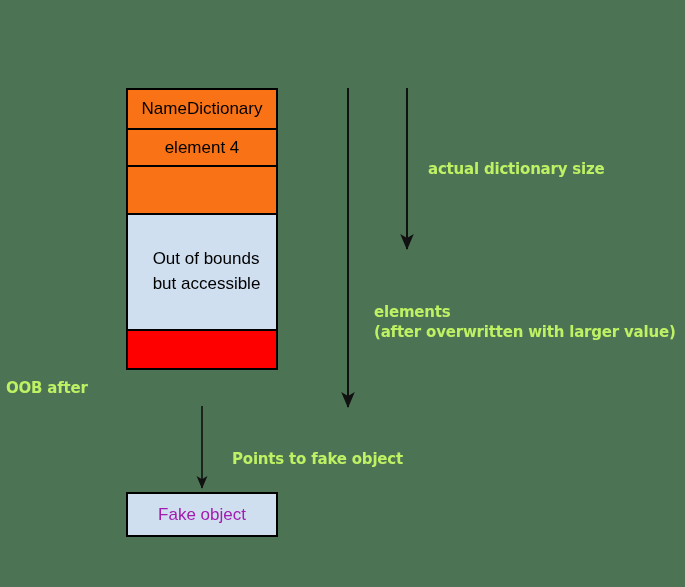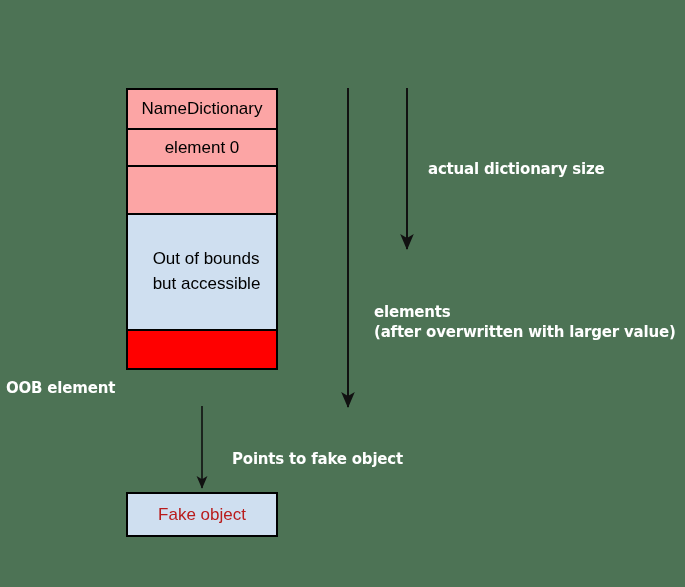--- a/index.html
+++ b/index.html
@@ -42,21 +42,21 @@
     display: flex;
     align-items: center;
     justify-content: center;
     color: #000000;
     font-size: 17px;
     line-height: 1.25;
     border-bottom: 2px solid #000000;
   }
   .row:last-child { border-bottom: none; }
 
-  .row-green  { background: #fca5a5; }
+  .row-green  { background: #f97316; }
   .row-blue   { background: #cfdff0; padding-left: 9px; }
   .row-red    { background: #ff0000; }
 
   .h-header   { height: 40px; }
   .h-el       { height: 37px; }
   .h-pad      { height: 48px; }
   .h-oob      { height: 116px; }
   .h-red      { height: 37px; }
 
   .oob-text {
@@ -73,27 +73,27 @@
     top: 492px;
     width: 152px;
     height: 45px;
     background: #cfdff0;
     border: 2px solid #000000;
     box-sizing: border-box;
     display: flex;
     align-items: center;
     justify-content: center;
     font-size: 17px;
-    color: #b91c1c;
+    color: #a21caf;
   }
 
   
   .label {
     position: absolute;
-    color: #ffffff;
+    color: #bef264;
     font-family: "DejaVu Sans", sans-serif;
     font-weight: bold;
     font-size: 15px;
     letter-spacing: -0.2px;
     white-space: pre-line;
     line-height: 1.35;
   }
   .lbl-oob-access { left: 6px;   top: 378px; }
   .lbl-dictsize   { left: 428px; top: 159px; }
   .lbl-elements   { left: 374px; top: 302px; }
@@ -102,39 +102,39 @@
 </head>
 <body>
 
 <div id="canvas">
 
   <div class="memblock">
     <div class="row row-green h-header">
       <span>NameDictionary</span>
     </div>
     <div class="row row-green h-el">
-      <span>element 0</span>
+      <span>element 4</span>
     </div>
     <div class="row row-green h-pad">
       <span></span>
     </div>
     <div class="row row-blue h-oob">
       <span class="oob-text">Out of bounds
 but accessible</span>
     </div>
     <div class="row row-red h-red">
       <span></span>
     </div>
   </div>
 
   <div class="fakebox">
     <span>Fake object</span>
   </div>
 
-  <div class="label lbl-oob-access">OOB element</div>
+  <div class="label lbl-oob-access">OOB after</div>
   <div class="label lbl-dictsize">actual dictionary size</div>
   <div class="label lbl-points">Points to fake object</div>
   <div class="label lbl-elements">elements
 (after overwritten with larger value)</div>
 
   <svg class="overlay" viewBox="0 0 685 587" xmlns="http://www.w3.org/2000/svg">
     <defs>
       <marker id="arrowhead" markerWidth="9" markerHeight="9" refX="7.5" refY="4" orient="auto" markerUnits="strokeWidth">
         <path d="M0,0.6 L8,4 L0,7.4 L2,4 Z" fill="#111111"></path>
       </marker>

